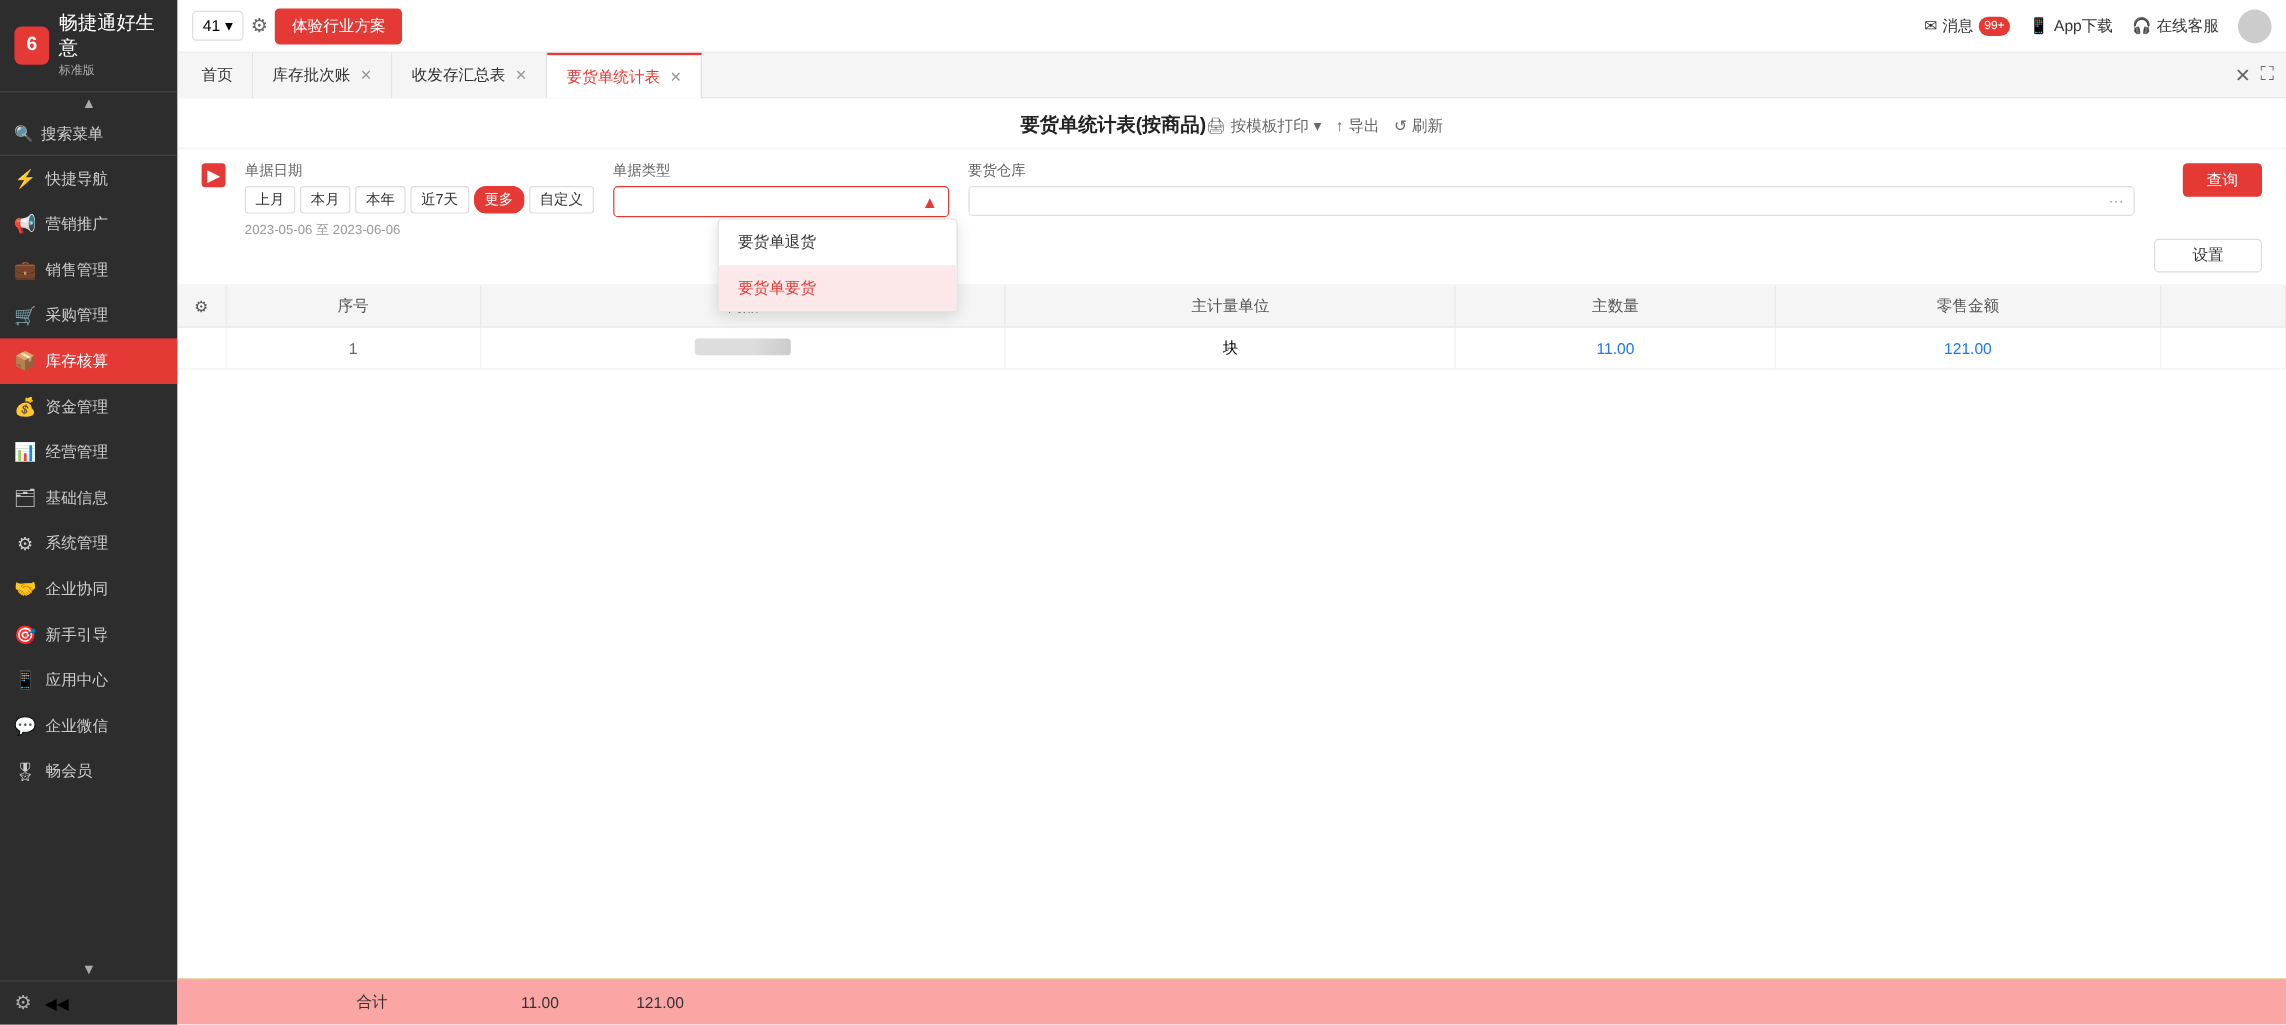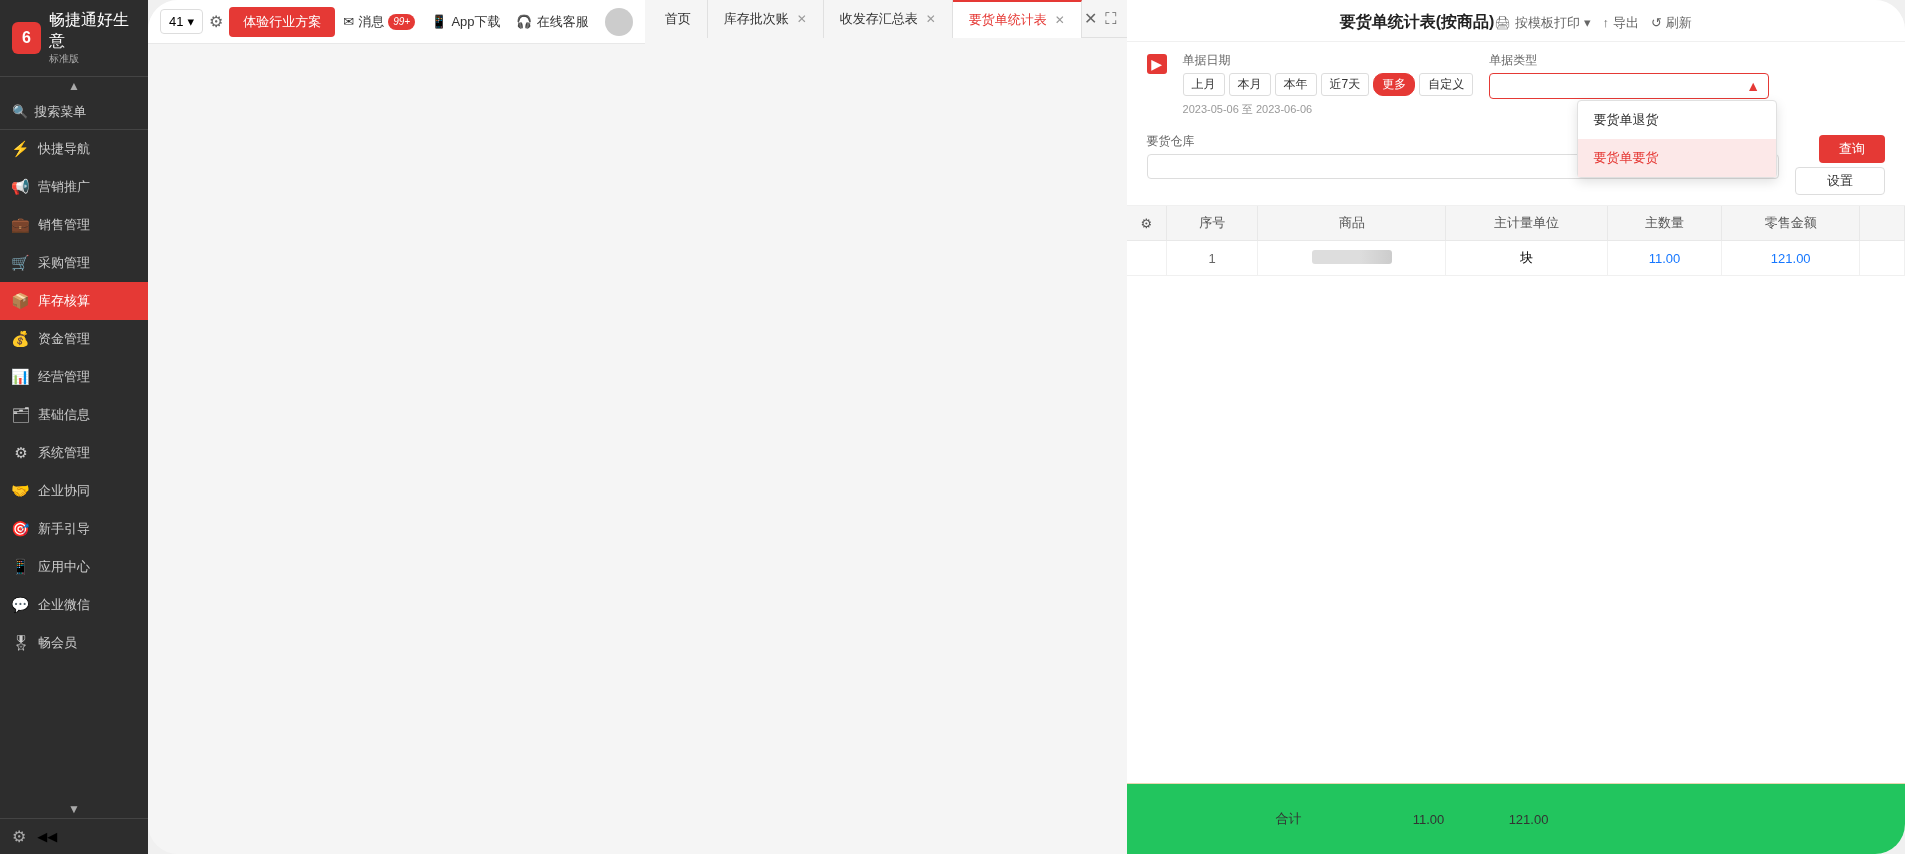--- a/index.html
+++ b/index.html
@@ -103,25 +103,24 @@
       justify-content: center;
       color: #aaa;
       cursor: pointer;
       font-size: 12px;
     }
 
     
     .main {
       flex: 1;
       display: flex;
-      flex-direction: row;
+      flex-direction: column;
       height: 100%;
       background: #f5f5f5;
       overflow: hidden;
-      border-radius: 30px;
     }
 
     
     .topbar {
       height: 44px;
       background: #fff;
       display: flex;
       align-items: center;
       padding: 0 12px;
       gap: 8px;
@@ -172,21 +171,20 @@
       color: #333;
       font-size: 13px;
     }
     .badge {
       background: #e53935;
       color: #fff;
       border-radius: 10px;
       padding: 1px 5px;
       font-size: 10px;
       line-height: 1.4;
-      font-style: italic;
     }
     .topbar-app, .topbar-service {
       display: flex;
       align-items: center;
       gap: 4px;
       cursor: pointer;
       color: #333;
       font-size: 13px;
     }
     .topbar-avatar {
@@ -413,20 +411,21 @@
     }
     .btn-settings {
       background: #fff;
       color: #333;
       border: 1px solid #ddd;
       padding: 4px 16px;
       border-radius: 4px;
       cursor: pointer;
       font-size: 13px;
       text-align: center;
+      margin-top: 31px;
     }
 
     
     .dropdown-overlay {
       position: absolute;
       top: 58px;
       left: 450px;
       background: #fff;
       border: 1px solid #e0e0e0;
       border-radius: 4px;
@@ -479,25 +478,25 @@
       background: linear-gradient(90deg, #ddd 30%, #ccc 50%, #ddd 70%);
       background-size: 200% 100%;
       border-radius: 3px;
       height: 14px;
       display: inline-block;
       width: 80px;
     }
 
     
     .table-footer {
-      background: #22c55e;
+      background: #fca5a5;
       border-top: 1px solid #e8d8b0;
       display: flex;
       align-items: center;
-      padding: 26px 12px;
+      padding: 10px 12px;
       flex-shrink: 0;
     }
     .footer-label {
       width: 240px;
       text-align: center;
       font-size: 13px;
       color: #333;
       padding-left: 60px;
     }
     .footer-val {

